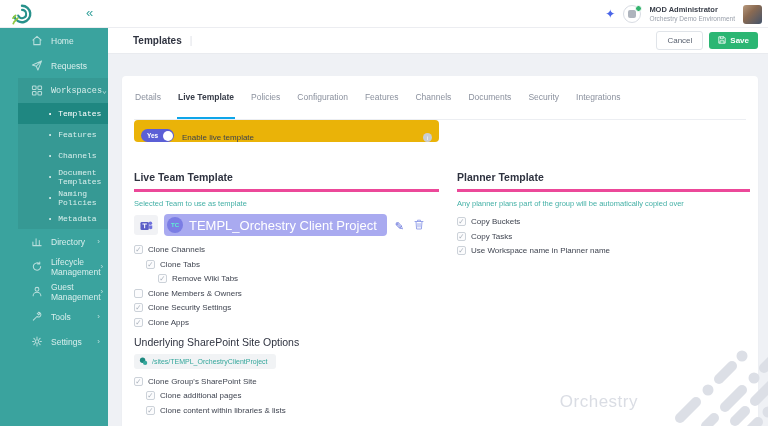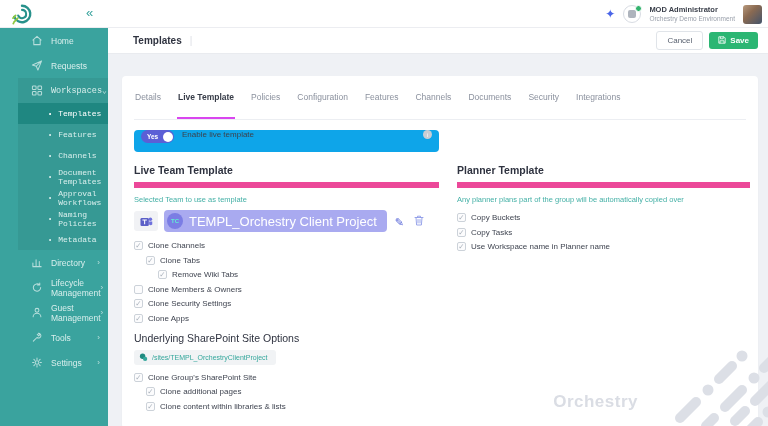--- a/index.html
+++ b/index.html
@@ -38,33 +38,33 @@
   .crumb-sep { margin:0 8px; color:#dcdfe5; font-size:10px; }
   .crumb-page { font-size:9.5px; color:#6a7180; }
   .header-actions { margin-left:auto; display:flex; align-items:center; gap:6px; }
   .btn-cancel { background:#fff; border:1px solid #e0e4e9; border-radius:3px; font-size:8px; color:#5a6270; padding:4px 10px; cursor:pointer; font-family:inherit; }
   .btn-save { background:#2bb673; border:none; border-radius:3px; font-size:8px; color:#fff; padding:4px 9px; cursor:pointer; display:flex; gap:4px; font-family:inherit; font-weight:bold; }
 
   
   .card { position:absolute; left:14px; top:48px; width:636px; min-height:250px; background:#fff; border-radius:4px; box-shadow:0 1px 2px rgba(40,50,70,.04); padding:10px 12px 12px 12px; }
   .tabs { display:flex; gap:15px; border-bottom:1px solid #eceef2; padding:2px 0 0 0; }
   .tab { font-size:8.5px; color:#8b919e; padding:4px 1px 7px 1px; cursor:pointer; }
-  .tab.active { color:#373c48; font-weight:bold; border-bottom:2px solid #d946ef; padding-bottom:15px; }
-
-  .toggle-bar { margin-top:10px; width:305px; height:22px; background:#0ea5e9; border-radius:4px; display:flex; align-items:flex-start; padding:0 7px; }
+  .tab.active { color:#373c48; font-weight:bold; border-bottom:2px solid #0ea5e9; padding-bottom:15px; }
+
+  .toggle-bar { width:305px; height:22px; background:#eab308; border-radius:4px; display:flex; align-items:flex-end; padding:0 7px; }
   .toggle { position:relative; width:33px; height:13px; background:#5b5fd6; border-radius:7px; cursor:pointer; flex:0 0 auto; }
   .toggle .yes { position:absolute; left:6px; top:3px; font-size:6.5px; color:#fff; font-weight:bold; }
   .toggle .knob { position:absolute; right:1.5px; top:1.5px; width:10px; height:10px; background:#fff; border-radius:50%; }
   .toggle-label { font-size:8px; color:#3d424d; margin-left:8px; }
   .info-dot { margin-left:auto; width:9px; height:9px; border-radius:50%; background:#c9cdd4; color:#fff; font-size:6px; display:flex; align-items:center; justify-content:center; cursor:pointer; }
 
   .columns { display:flex; margin-top:12px; gap:18px; }
   .col-left { width:305px; flex:0 0 auto; }
   .col-right { width:293px; flex:0 0 auto; }
-  .section-title { font-size:10.5px; font-weight:bold; color:#2f3340; padding-bottom:6px; border-bottom:6px solid #ec4899; }
+  .section-title { font-size:10.5px; font-weight:bold; color:#2f3340; padding-bottom:6px; border-bottom:3px solid #ec4899;margin-top:17px; }
   .teal-note { font-size:7.5px; color:#44b0a6; margin-top:7px; }
 
   .team-row { display:flex; align-items:center; margin-top:6px; gap:6px; }
   .teams-chip { width:24px; height:20px; background:#f1f2f5; border-radius:3px; display:flex; align-items:center; justify-content:center; }
   .team-pill { height:22px; background:#a9aaf0; border-radius:4px; display:flex; align-items:center; padding:0 10px 0 3px; gap:6px; cursor:pointer; }
   .team-avatar { width:16px; height:16px; border-radius:50%; background:#7b7de4; color:#5ff0d4; font-size:6px; font-weight:bold; display:flex; align-items:center; justify-content:center; }
   .team-name { font-size:13px; color:#ffffff; }
   .icon-btn { border:none; background:none; cursor:pointer; padding:0 2px; }
   .pencil-icon { color:#5a68d8; font-size:11px; line-height:1; }
 
@@ -74,21 +74,21 @@
   .cb-row.ind2 { margin-left:24px; }
   .cb-box { width:9px; height:9px; border:1px solid #ccd2d9; border-radius:2px; background:#fcfcfd; font-size:7.5px; line-height:8px; text-align:center; color:#a9b1bb; cursor:pointer; flex:0 0 auto; }
   .cb-label { font-size:8px; color:#3f4450; }
 
   .sp-title { font-size:10.5px; font-weight:normal; color:#2f3340; margin-top:9px; }
   .sp-pill { display:inline-flex; align-items:center; gap:4px; background:#f1f3f5; border-radius:3px; padding:3px 8px 3px 5px; margin-top:6px; cursor:pointer; }
   .sp-link { font-size:7px; color:#35a79c; }
 
   
   .watermark { position:absolute; right:0; bottom:0; width:240px; height:75px; pointer-events:none; }
-  .wm-text { position:absolute; right:130px; bottom:14px; font-size:17px; font-weight:bold; color:#dadde4; letter-spacing:.5px; }
+  .wm-text { position:absolute; right:130px; bottom:14px; font-size:17px; font-weight:normal; color:#dadde4; letter-spacing:.5px; }
   .wm-logo { position:absolute; right:-14px; bottom:-10px; }
 </style>
 </head>
 <body>
 
 <div class="app">
 
   <div class="topbar">
     <div class="logo-wrap">
       <svg width="22" height="22" viewBox="0 0 24 24">
@@ -146,24 +146,20 @@
         <span class="bullet">•</span>
         <span>Features</span>
       </div>
       <div class="sub-item">
         <span class="bullet">•</span>
         <span>Channels</span>
       </div>
       <div class="sub-item">
         <span class="bullet">•</span>
         <span>Document Templates</span>
-      </div>
-      <div class="sub-item">
-        <span class="bullet">•</span>
-        <span>Approval Workflows</span>
       </div>
       <div class="sub-item">
         <span class="bullet">•</span>
         <span>Naming Policies</span>
       </div>
       <div class="sub-item">
         <span class="bullet">•</span>
         <span>Metadata</span>
       </div>
     </div>

